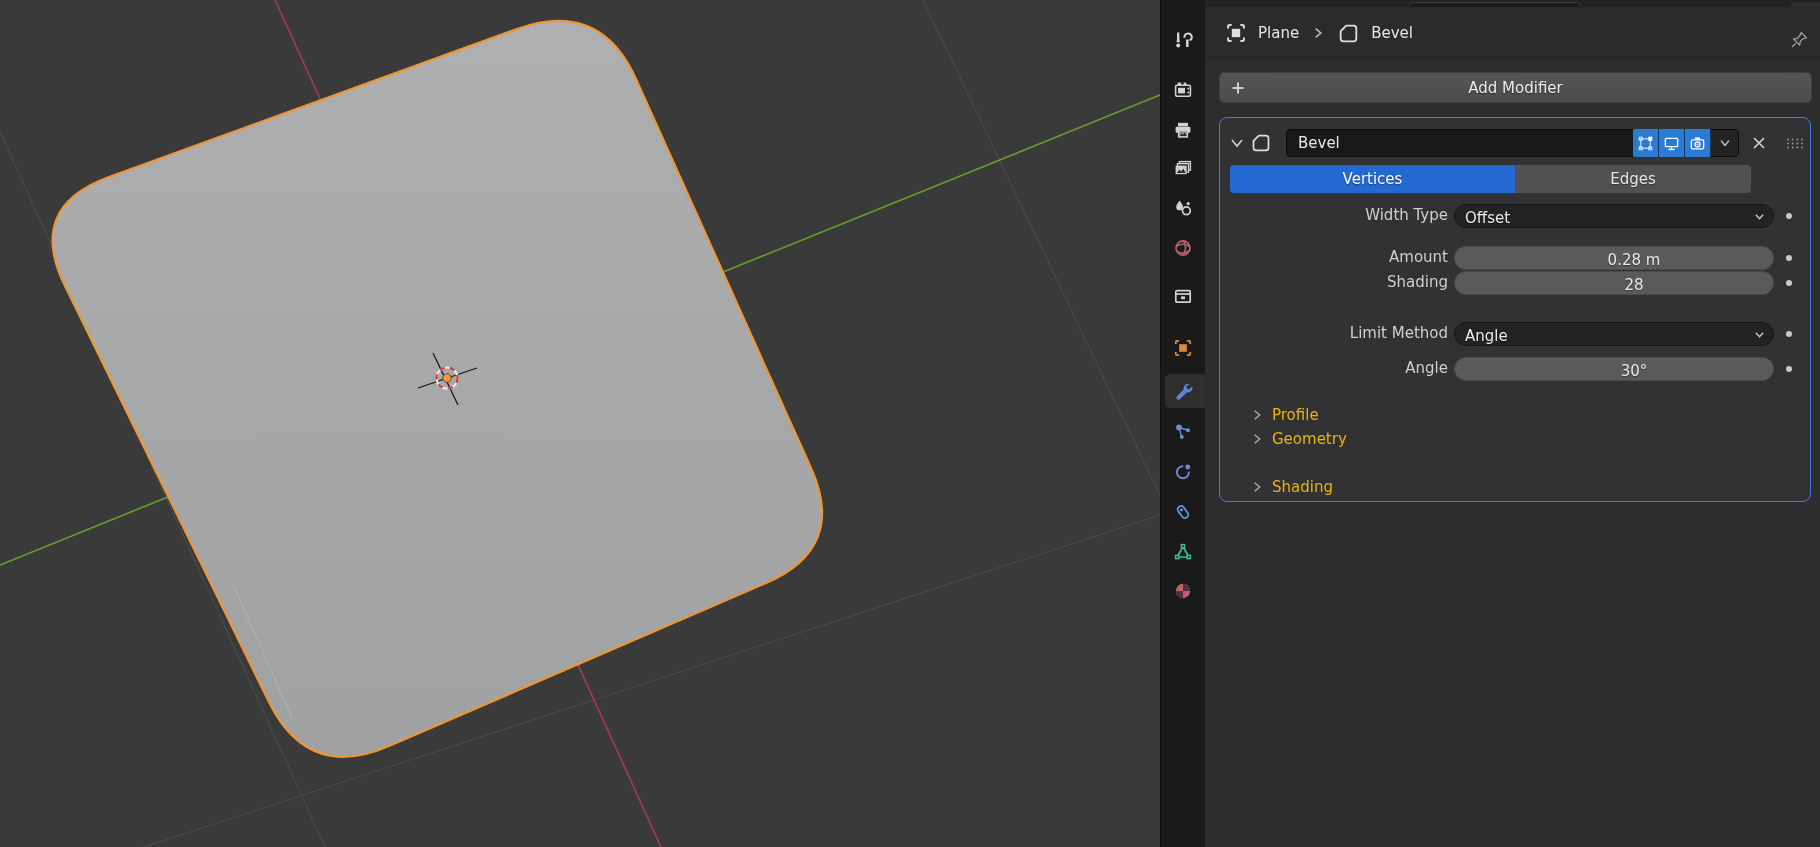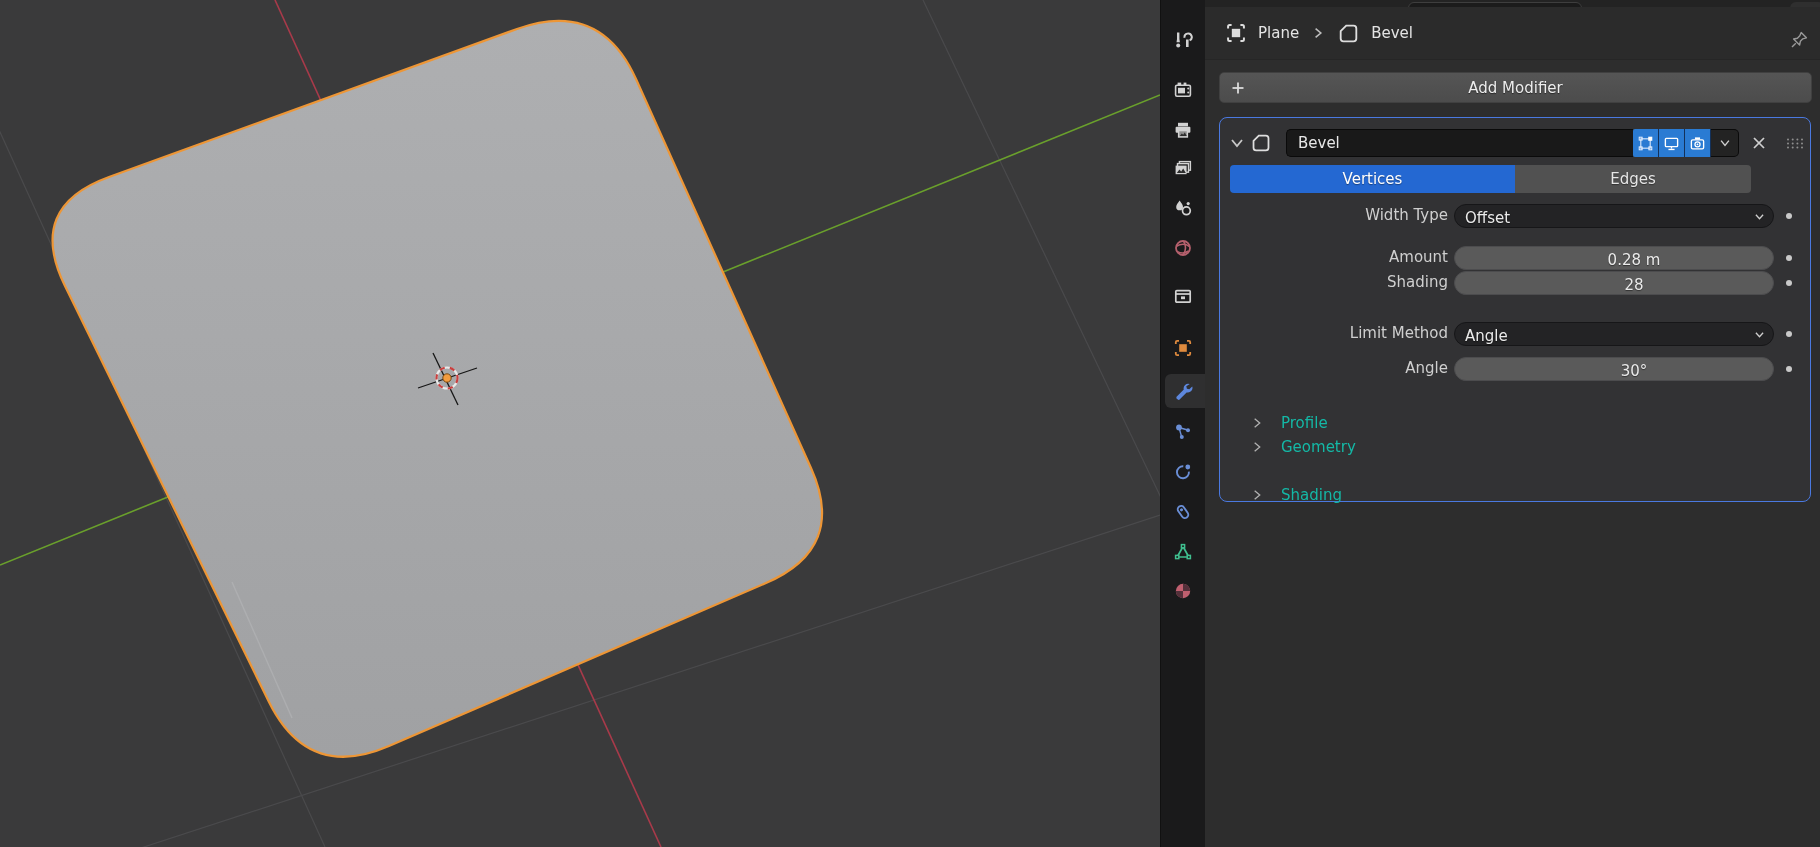--- a/index.html
+++ b/index.html
@@ -57,21 +57,21 @@
   
   .frow{position:absolute;left:0;width:592px;height:24px;}
   .frow .flabel{position:absolute;left:0;top:2px;width:228px;text-align:right;color:#cfcfcf;}
   .fctl{position:absolute;left:234px;top:0;width:320px;height:24px;border-radius:12px;
         display:flex;align-items:flex-end;color:#ebebeb;text-shadow:0 1px 1px rgba(0,0,0,.45);}
   .dropdown{background:#232325;border:1px solid #161618;padding-left:10px;}
   .dropdown .dd-chev{position:absolute;right:7px;top:5px;}
   .slider{background:#5a5a5a;border:1px solid #4c4c4e;justify-content:center;padding-left:40px;}
   .dot{position:absolute;left:566px;top:9px;width:6px;height:6px;border-radius:50%;background:#c9c9c9;}
   
-  .section{position:absolute;left:30px;height:20px;display:flex;align-items:center;gap:17px;color:#14b8a6;margin-top:8px;}
+  .section{position:absolute;left:30px;height:20px;display:flex;align-items:center;gap:8px;color:#eab308;}
   .section svg{display:block;}
 </style>
 </head>
 <body>
 
 <div id="app">
 
   <div id="viewport">
     <svg width="1160" height="847" viewBox="0 0 1160 847">
       <defs>

